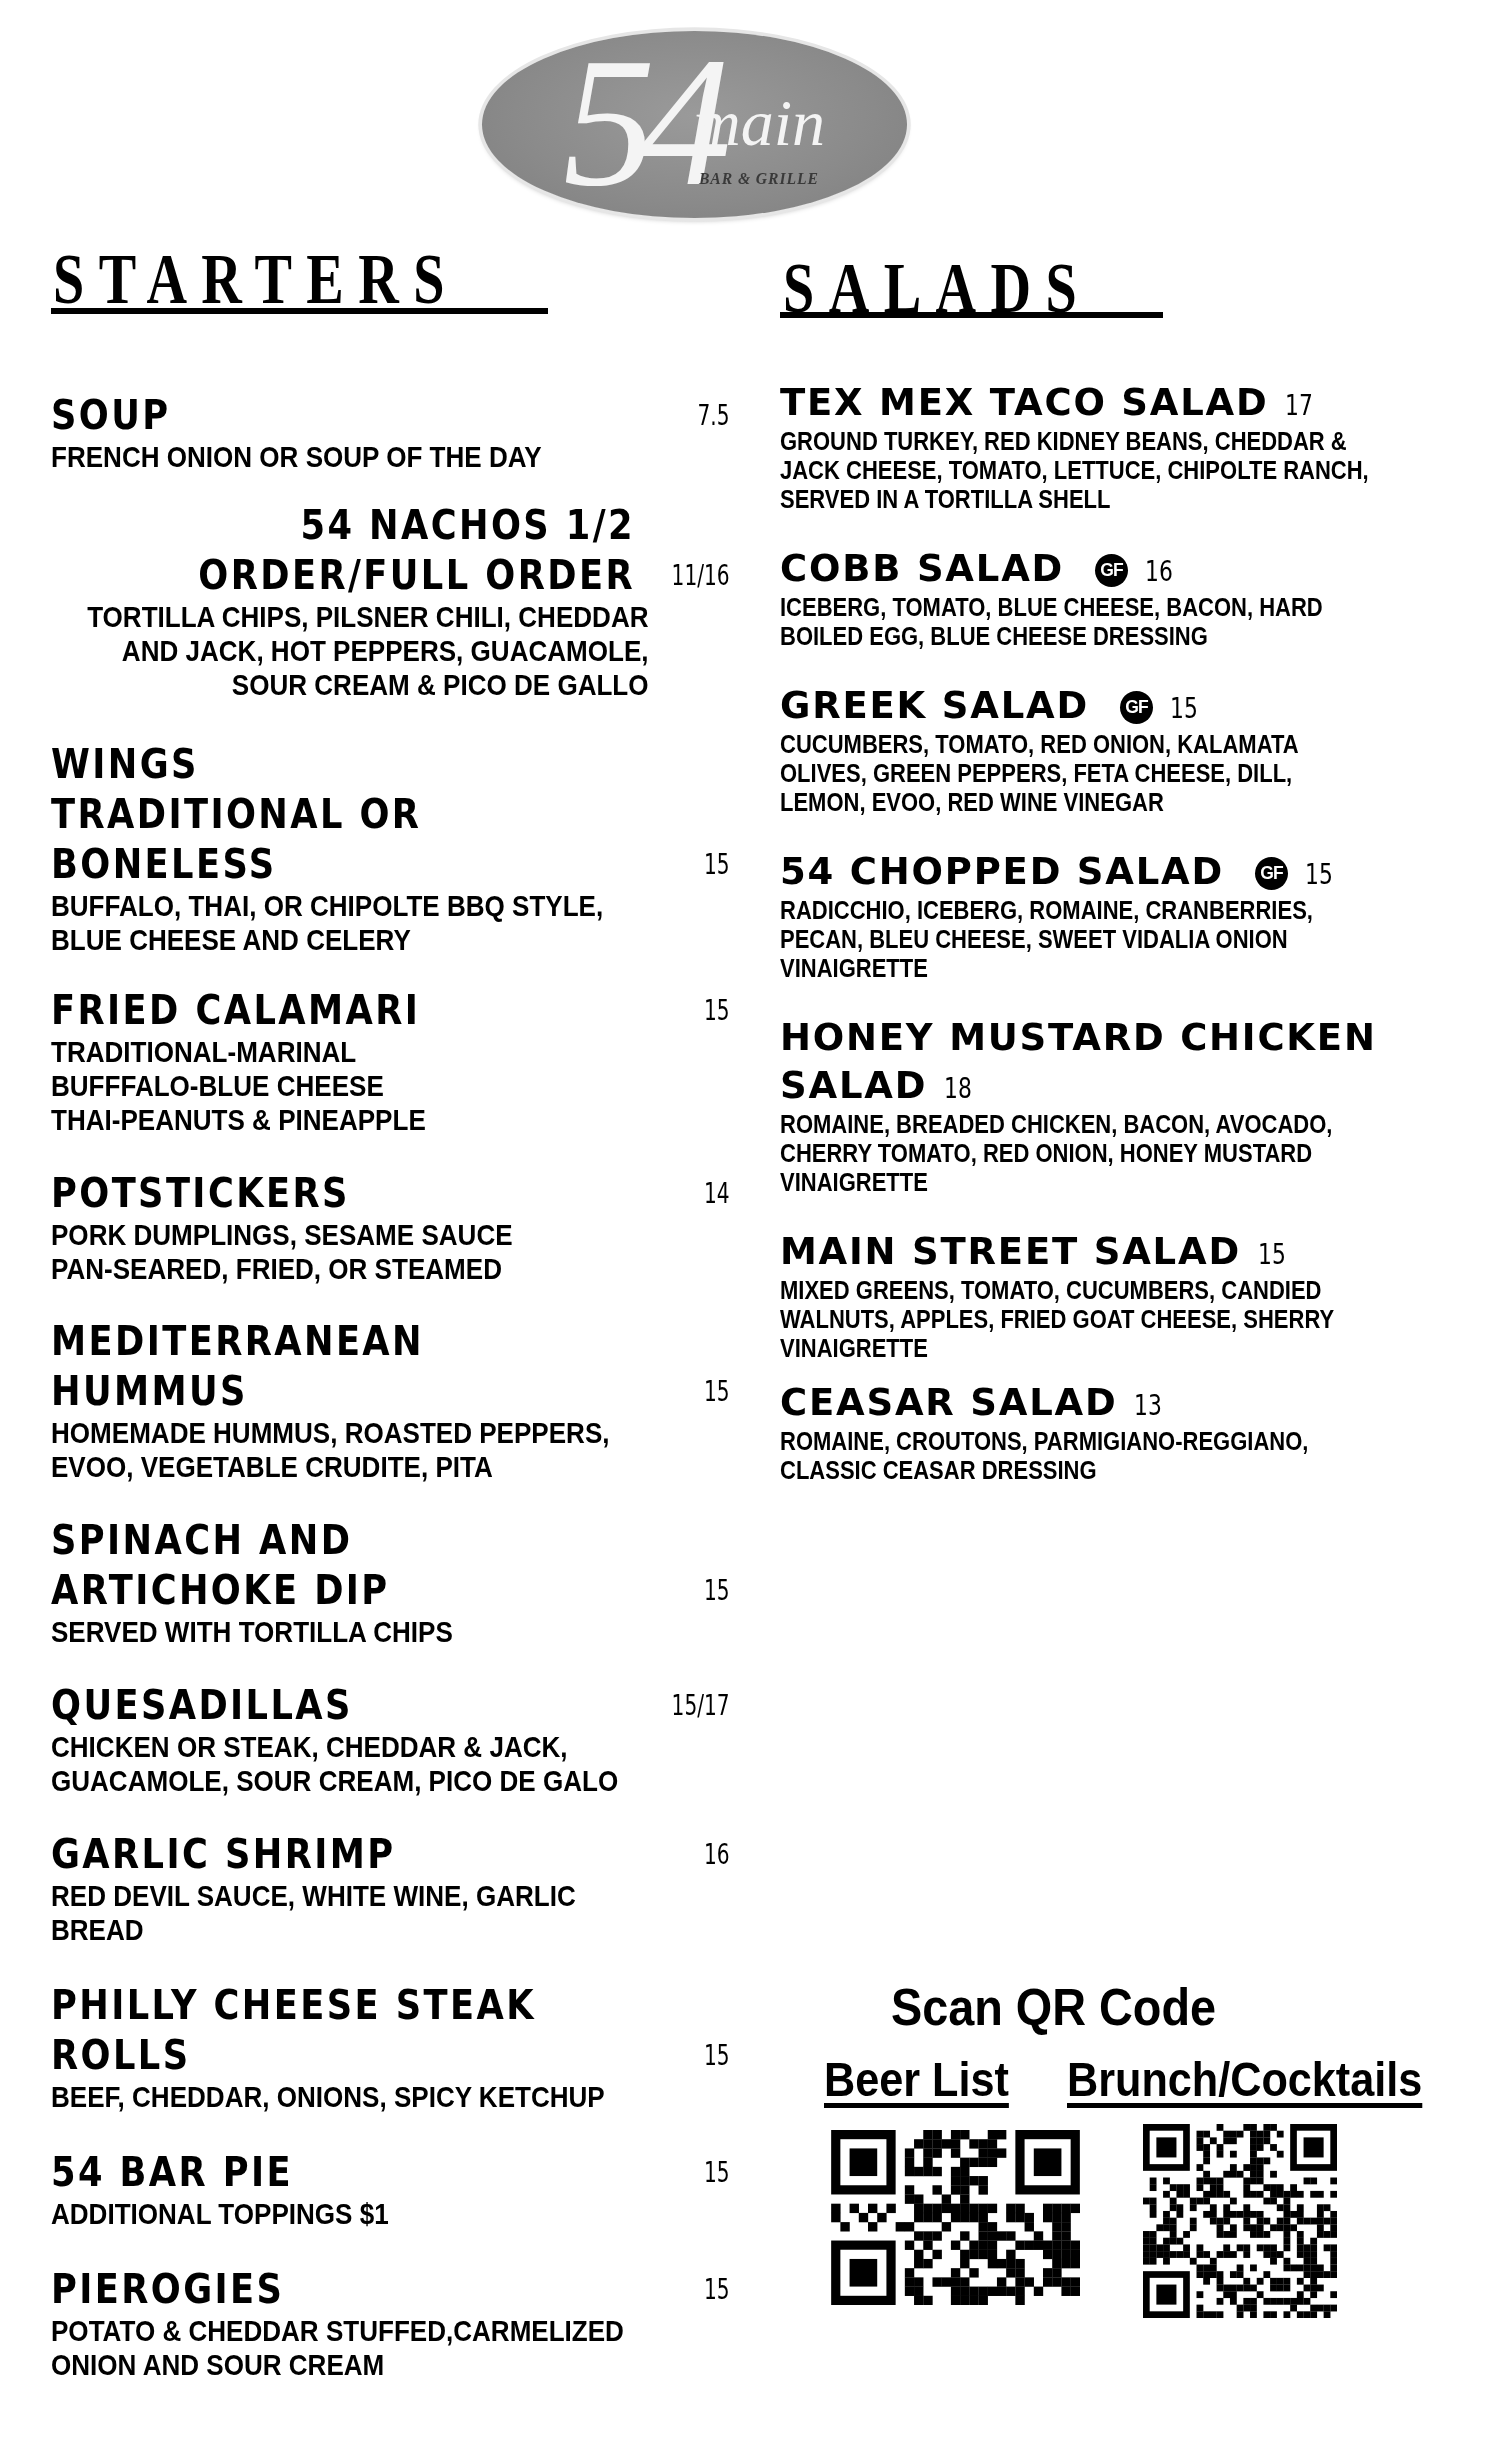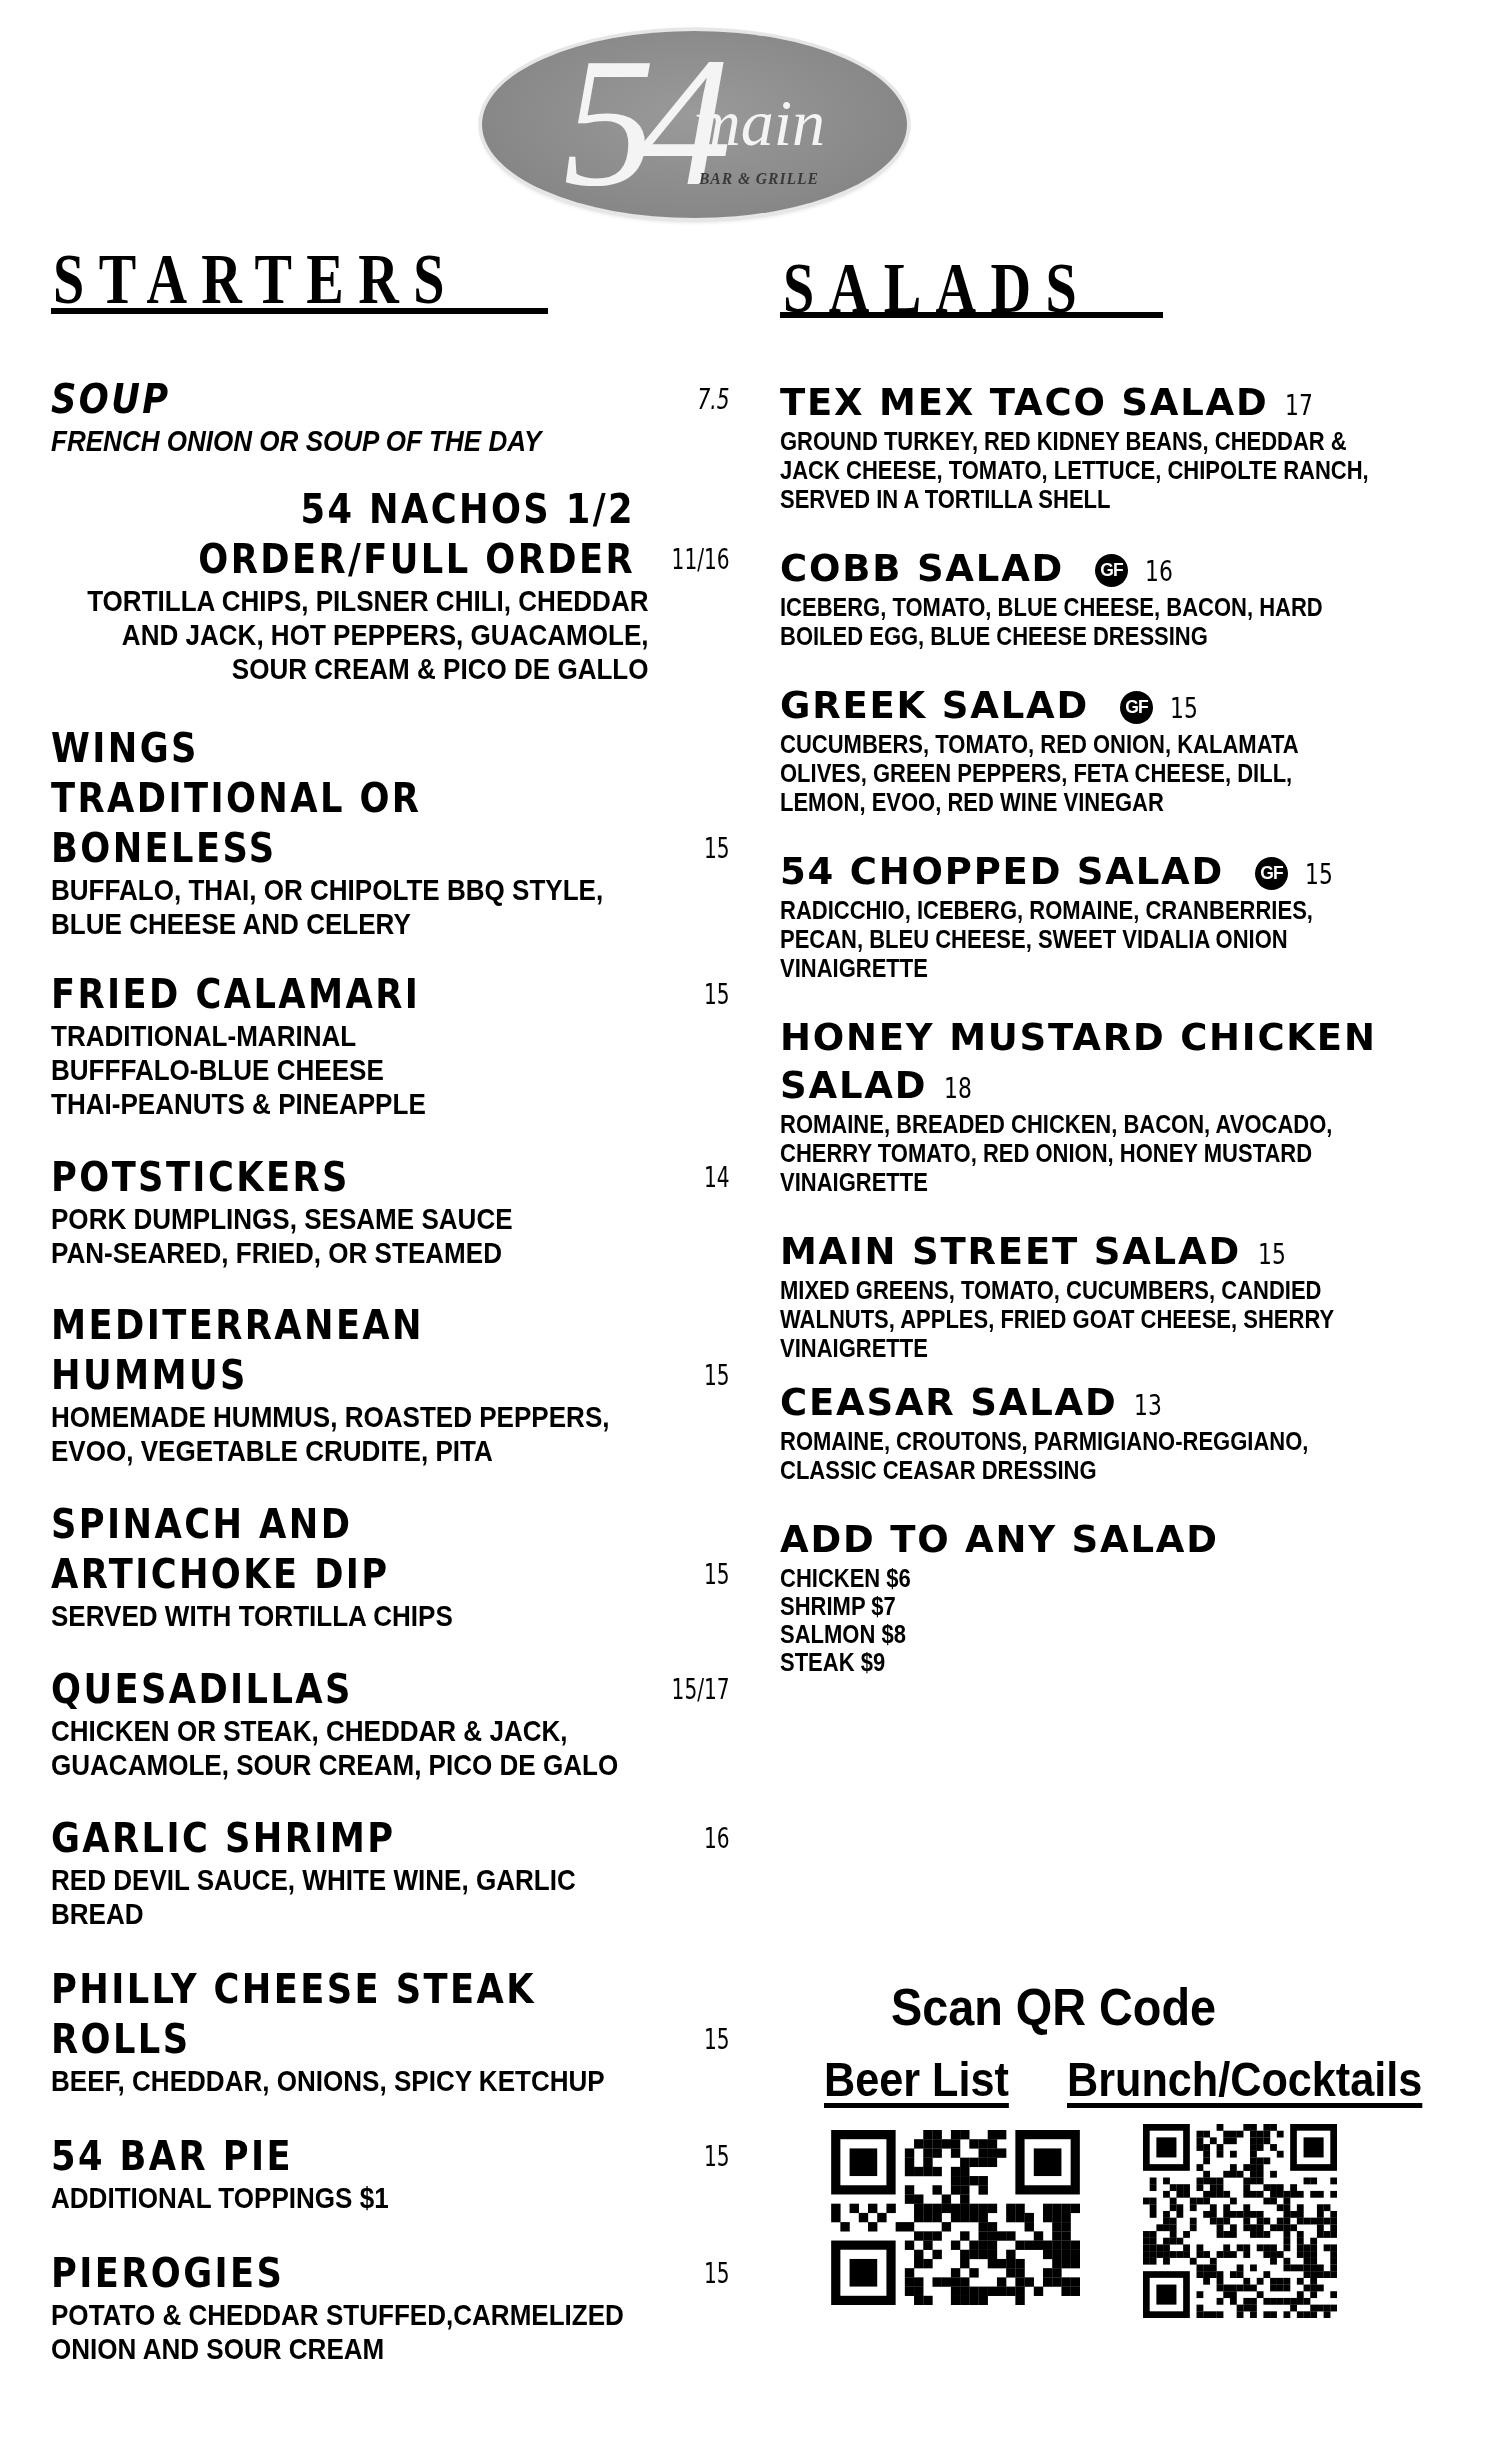--- a/index.html
+++ b/index.html
@@ -88,21 +88,21 @@
   <div class="logo-sub">BAR &amp; GRILLE</div>
 </div>
 
 <div class="section-title" style="left:53px; top:242px;">STARTERS</div>
 <div class="section-rule" style="left:51px; top:308px; width:497px;"></div>
 
 <div class="section-title" style="left:783px; top:251px;">SALADS</div>
 <div class="section-rule" style="left:780px; top:312px; width:383px;"></div>
 
 <div class="col col-left" id="starters-list">
-    <div class="item" style="margin-top: 0px; font-style: italic;">
+    <div class="item" style="margin-top: 16px;">
       <div class="head-row">
         <div class="item-name">SOUP</div>
         <div class="item-price-left" style="top: 9.2px;">7.5</div>
       </div>
       <div class="item-desc">FRENCH ONION OR SOUP OF THE DAY</div>
     </div>
     <div class="item" style="margin-top: 26px; text-align: right;">
       <div class="head-row">
         <div class="item-name">54 NACHOS 1/2
 ORDER/FULL ORDER</div>
@@ -232,21 +232,20 @@
       <div class="head-row"><span class="item-name">MAIN STREET SALAD</span><span class="inline-price">15</span></div>
       <div class="item-desc">MIXED GREENS, TOMATO, CUCUMBERS, CANDIED</div>
       <div class="item-desc">WALNUTS, APPLES, FRIED GOAT CHEESE, SHERRY</div>
       <div class="item-desc">VINAIGRETTE</div>
     </div>
     <div class="item" style="margin-top: 16px;">
       <div class="head-row"><span class="item-name">CEASAR SALAD</span><span class="inline-price">13</span></div>
       <div class="item-desc">ROMAINE, CROUTONS, PARMIGIANO-REGGIANO,</div>
       <div class="item-desc">CLASSIC CEASAR DRESSING</div>
     </div>
-    <div class="item" style="margin-top: 31px;"><div class="item-name">ADD TO ANY SALAD</div><div class="item-desc" style="line-height: 28px;">CHICKEN $6</div><div class="item-desc" style="line-height: 28px;">SHRIMP $7</div><div class="item-desc" style="line-height: 28px;">SALMON $8</div><div class="item-desc" style="line-height: 28px;">STEAK $9</div></div>
   </div>
 
 <div class="qr-title">Scan QR Code</div>
 <div class="qr-link" style="left:824px;">Beer List</div>
 <div class="qr-link" style="left:1067px;">Brunch/Cocktails</div>
 
 <svg class="qr" style="left:831px; top:2130px;" width="249" height="175" viewBox="0 0 27 19" id="qr-beer">
     <rect x="10" y="0" width="1.02" height="1.02" fill="#000"></rect>
     <rect x="11" y="0" width="1.02" height="1.02" fill="#000"></rect>
     <rect x="13" y="0" width="1.02" height="1.02" fill="#000"></rect>

